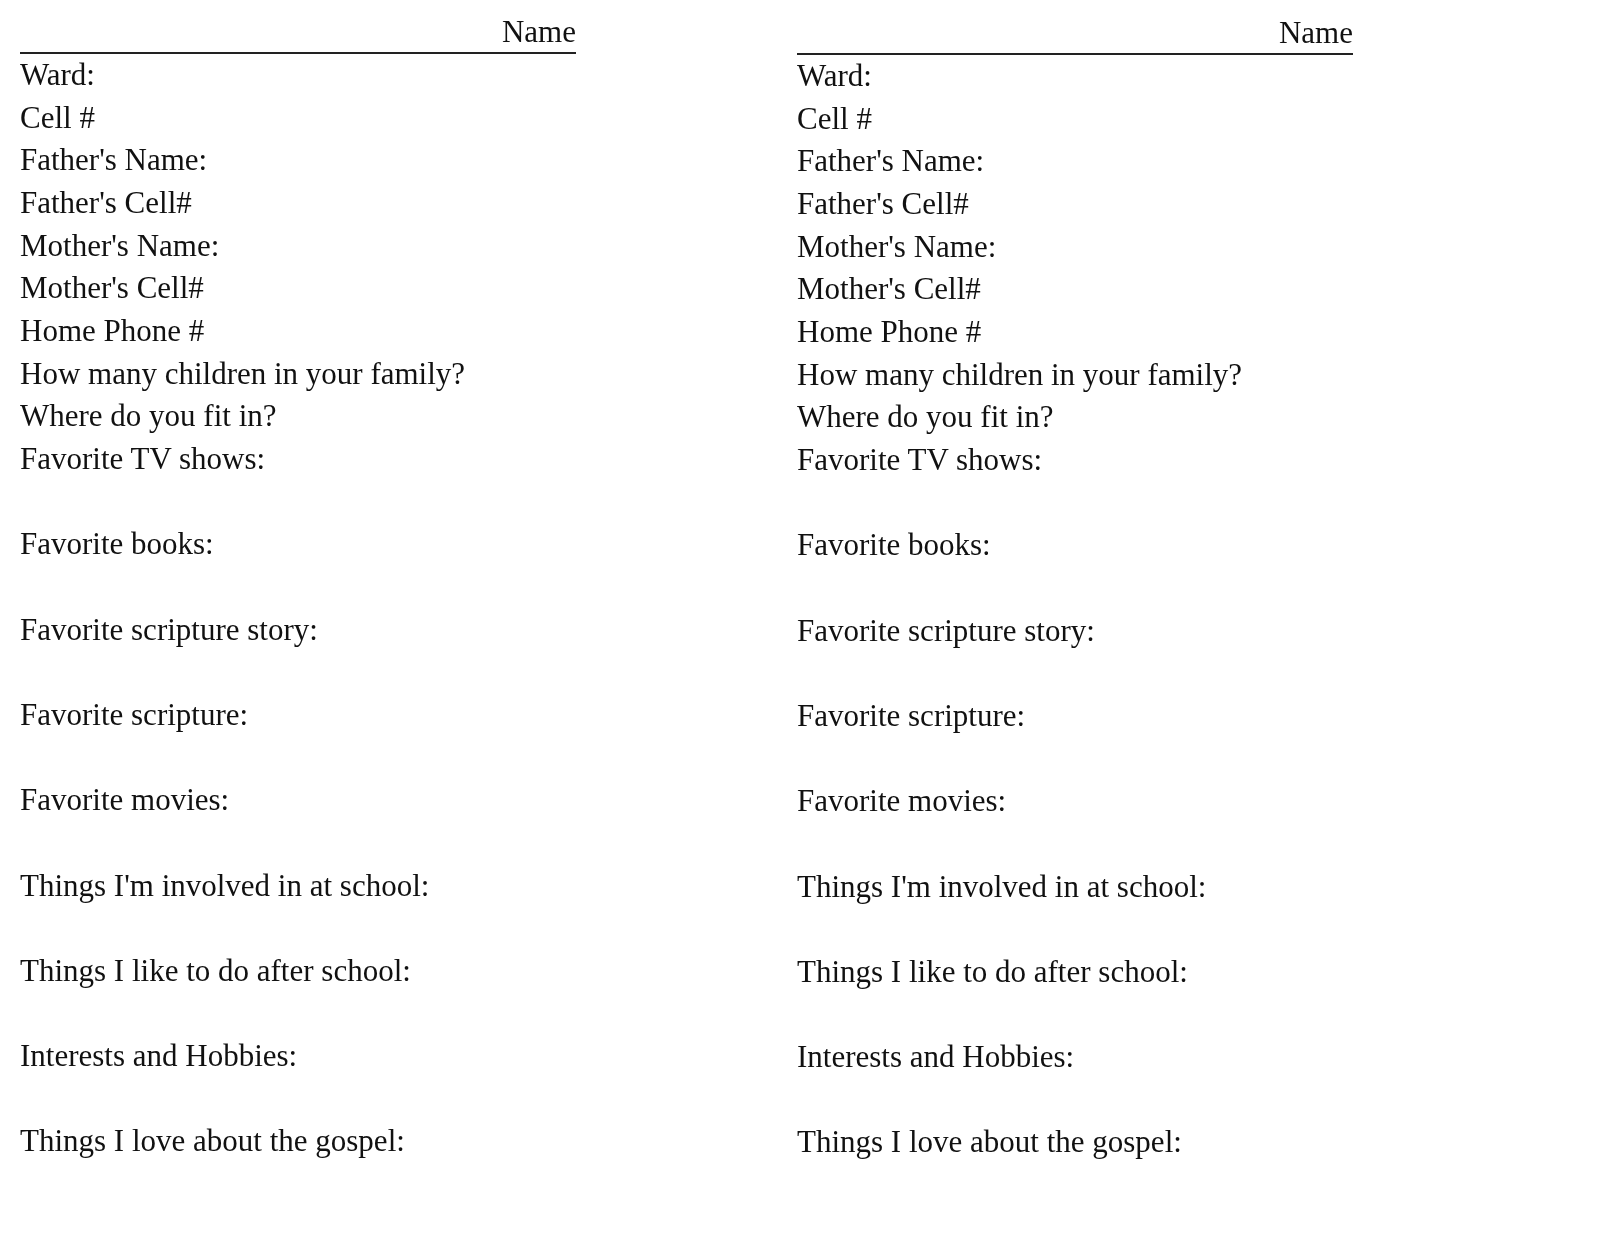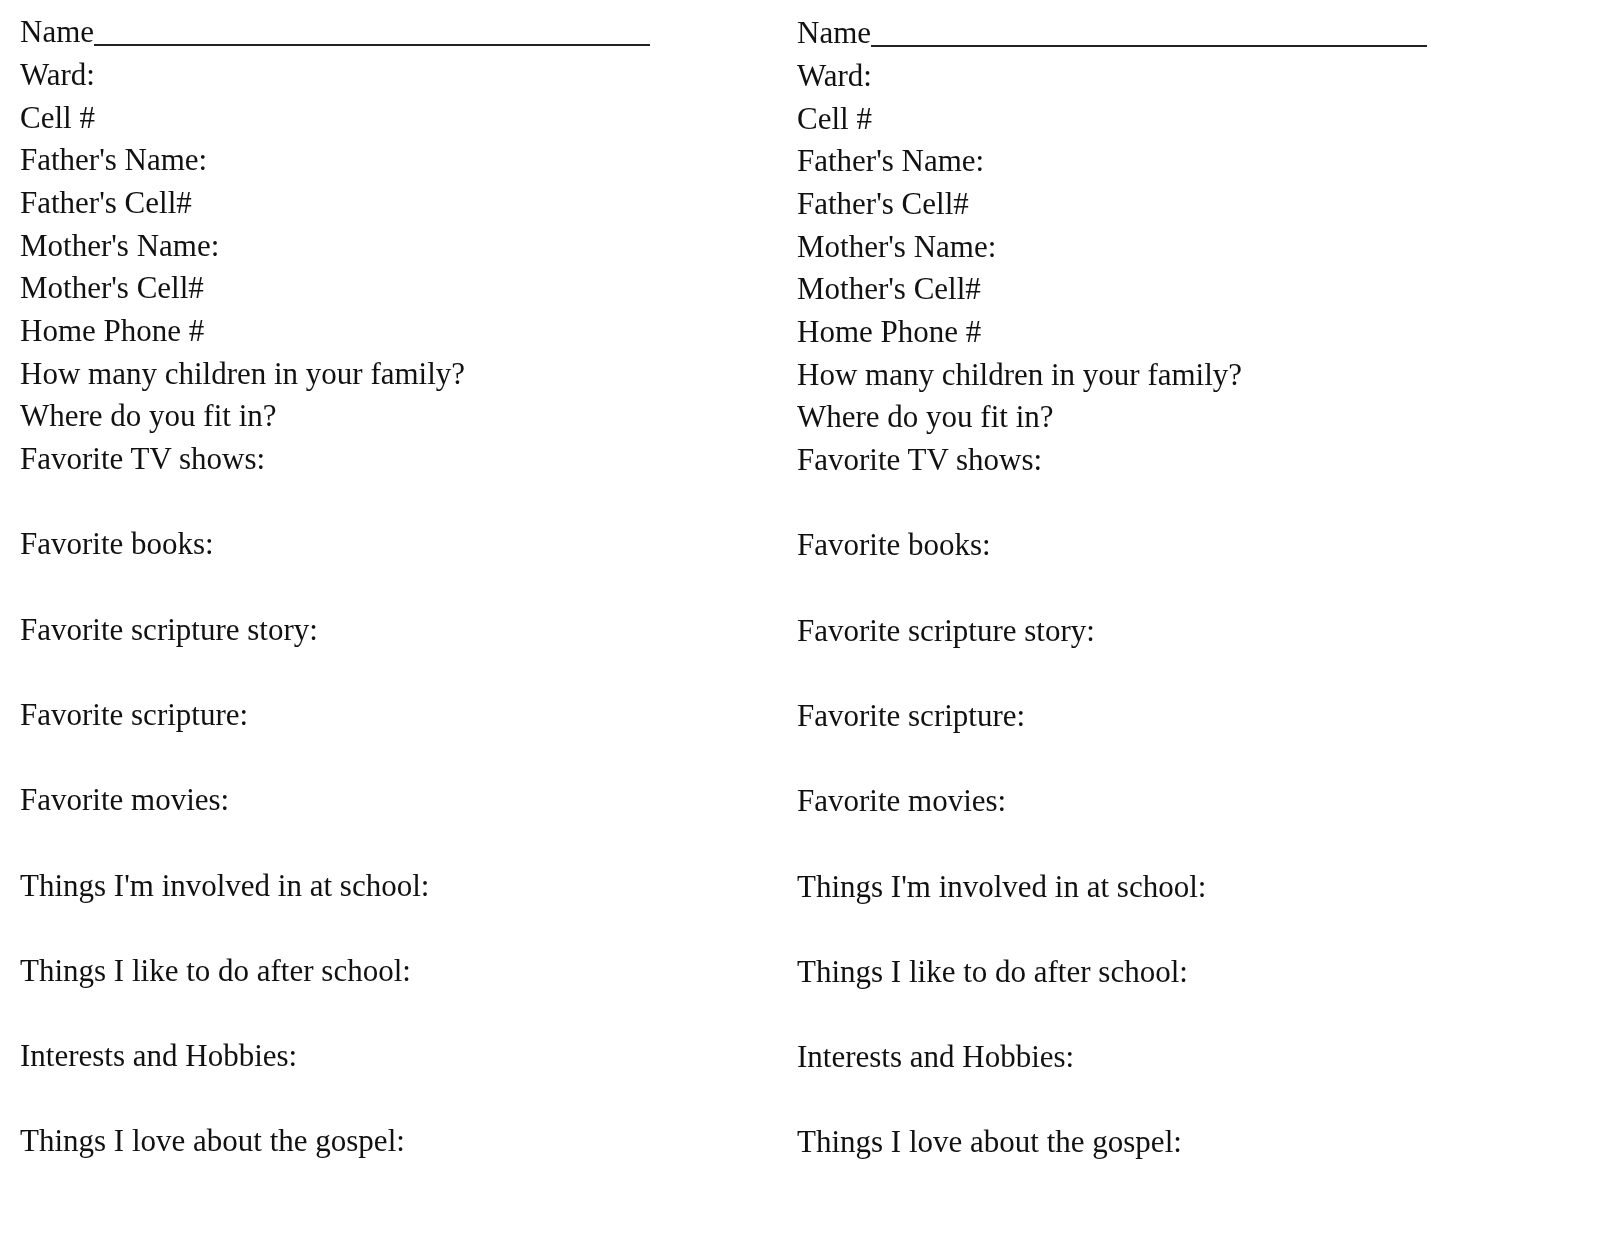--- a/index.html
+++ b/index.html
@@ -2,21 +2,21 @@
 <html><head>
 <meta charset="utf-8">
 <style>
   html, body { margin: 0; padding: 0; background: #ffffff; }
   body { width: 1600px; height: 1235px; position: relative; overflow: hidden;
          font-family: "Liberation Serif", "DejaVu Serif", serif; color: #111; }
   .col { position: absolute; top: 0; }
   .col.left { left: 20px; }
   .col.right { left: 797px; }
   .line { position: absolute; left: 0; font-size: 31px; line-height: 40px; white-space: nowrap; }
-  .name-line { display: flex; align-items: flex-end; }
+  .name-line { display: flex; align-items: flex-end; flex-direction: column; }
   .underline { display: inline-block; height: 0; border-bottom: 2px solid #222; margin-bottom: 6px; }
 </style>
 </head>
 <body>
 
 <div class="col left">
   <div class="line name-line" style="top:12px">
     <span>Name</span>
     <span class="underline" style="width:556px"></span>
   </div>

